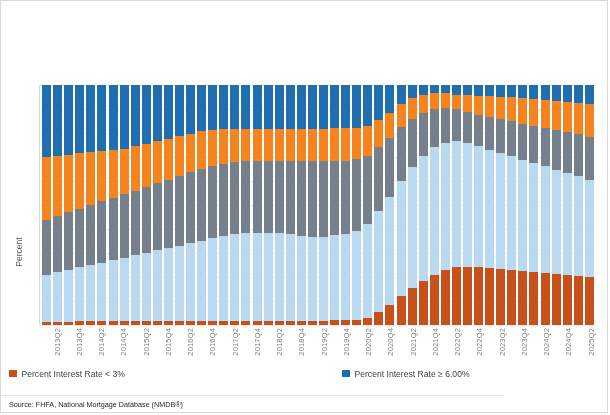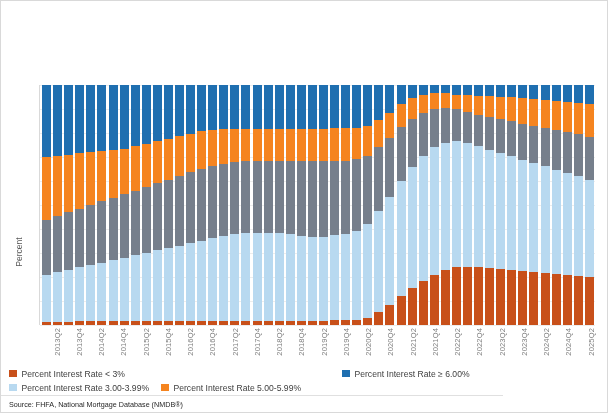--- a/index.html
+++ b/index.html
@@ -617,29 +617,19 @@
       <div class="legrow" style="position: relative;">
         <div class="legitem" style="position: absolute; left: 0px;">
           <span class="swatch" style="background: rgb(200, 80, 26);"></span>
           <span class="legtext">Percent Interest Rate &lt; 3%</span>
         </div>
         <div class="legitem" style="position: absolute; left: 301px; margin-left: 32px;">
           <span class="swatch" style="background: rgb(31, 111, 176);"></span>
           <span class="legtext">Percent Interest Rate ≥ 6.00%</span>
         </div>
       </div>
-      <div class="legrow" style="position: relative;">
-        <div class="legitem" style="position: absolute; left: 0px;">
-          <span class="swatch" style="background: rgb(184, 217, 240);"></span>
-          <span class="legtext">Percent Interest Rate 3.00-3.99%</span>
-        </div>
-        <div class="legitem" style="position: absolute; left: 152px;">
-          <span class="swatch" style="background: rgb(245, 132, 31);"></span>
-          <span class="legtext">Percent Interest Rate 5.00-5.99%</span>
-        </div>
-      </div>
     </div>
 
   <div id="source-bar">
     <div id="source-text">Source:  FHFA, National Mortgage Database (NMDB®)</div>
   </div>
 
 </div>
 
 </body></html>

